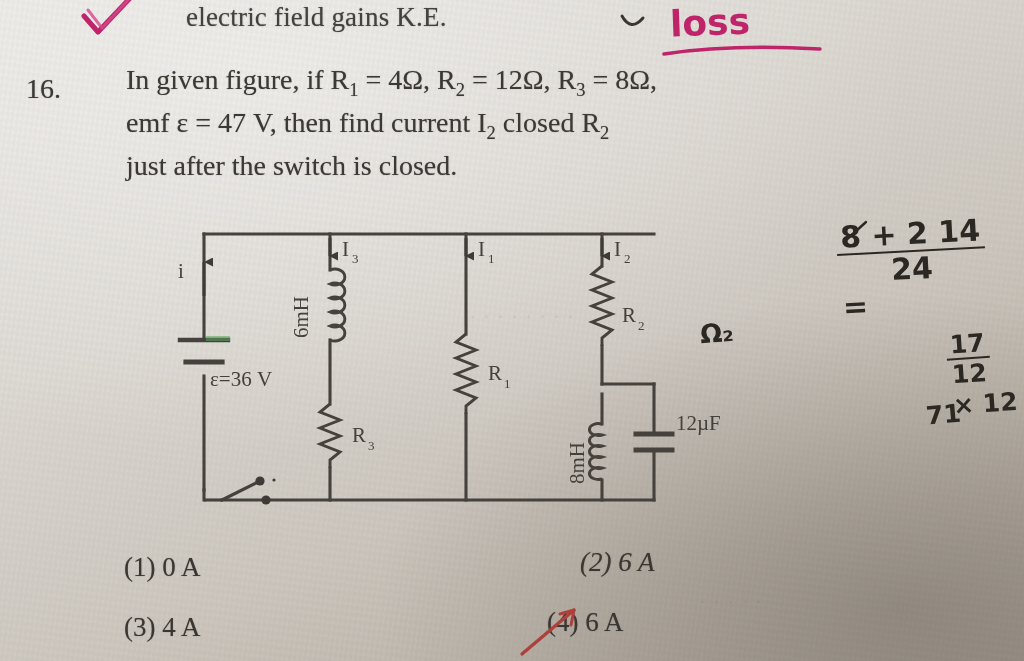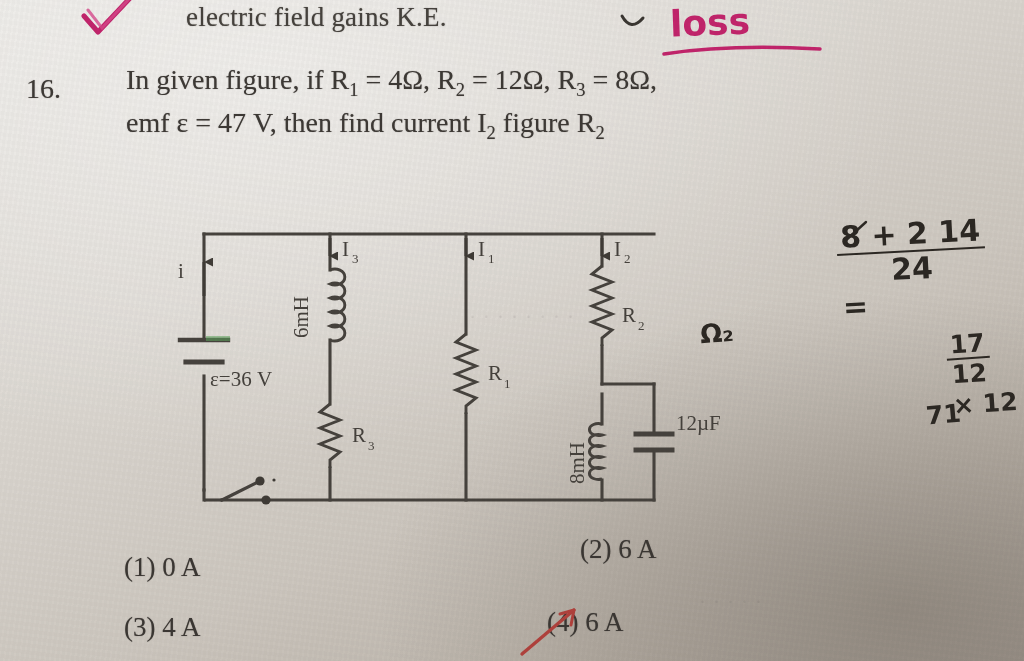--- a/index.html
+++ b/index.html
@@ -70,21 +70,21 @@
 
   
   .opt {
     position: absolute;
     font-size: 27px;
     color: #3b3733;
     text-shadow: 0 0 1.1px rgba(60,55,50,0.45);
     white-space: nowrap;
   }
   #opt-1 { left: 124px; top: 552px; }
-  #opt-2 { left: 580px; top: 534px; }
+  #opt-2 { left: 580px; top: 547px; font-style: italic; }
   #opt-3 { left: 124px; top: 612px; text-align: center; }
   #opt-4 { left: 547px; top: 607px; }
 
   
   .hand {
     position: absolute;
     font-family: "DejaVu Sans", sans-serif;
     color: #2c2823;
     font-weight: 600;
   }
@@ -132,21 +132,22 @@
 
   <div class="hand-pink" style="left:670px; top:2px; font-size:36px; transform:rotate(-2deg);">loss</div>
   <svg style="position:absolute; left:660px; top:40px; width:200px; height:22px;" viewBox="0 0 200 22">
     <path d="M4 14 Q70 4 160 9" stroke="#c2246b" stroke-width="3.5" fill="none" stroke-linecap="round"></path>
   </svg>
 
   <div class="txt" id="q-num">16.</div>
 
   <div class="txt" id="q-body">
     <span>In given figure, if R</span><sub>1</sub><span> = 4Ω, R</span><sub>2</sub><span> = 12Ω, R</span><sub>3</sub><span> = 8Ω,</span><br>
-    <span>emf ε = 47 V, then find current I</span><sub>2</sub><span> figure R</span><sub>2</sub><br>
+    <span>emf ε = 47 V, then find current I</span><sub>2</sub><span> closed R</span><sub>2</sub><br>
+    <span>just after the switch is closed.</span>
   </div>
 
   <svg id="circuit" viewBox="0 0 650 300">
     <defs>
       <marker id="arrowDown" markerWidth="9" markerHeight="9" refX="4.5" refY="8" orient="auto" markerUnits="userSpaceOnUse">
         <path d="M0 0 L9 0 L4.5 9 Z" fill="#3f3b36"></path>
       </marker>
       <marker id="arrowUp" markerWidth="9" markerHeight="9" refX="4.5" refY="0" orient="auto" markerUnits="userSpaceOnUse">
         <path d="M0 9 L9 9 L4.5 0 Z" fill="#3f3b36"></path>
       </marker>

